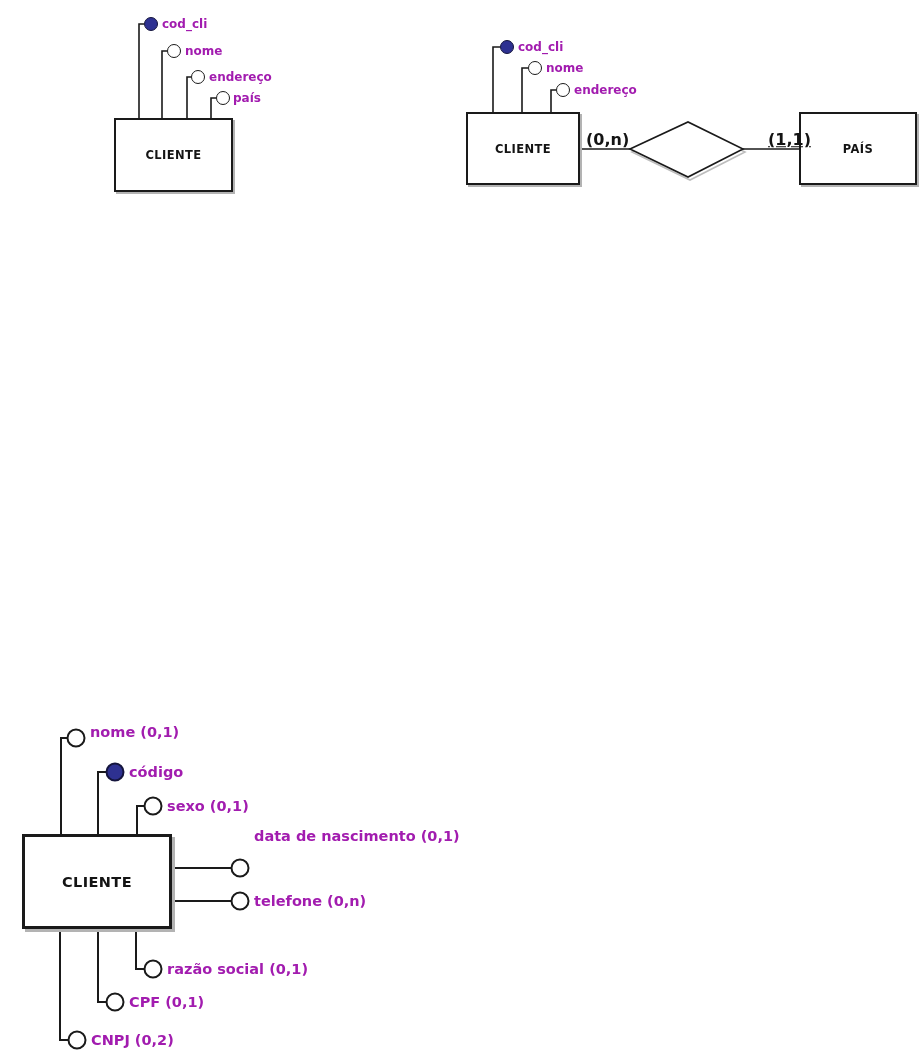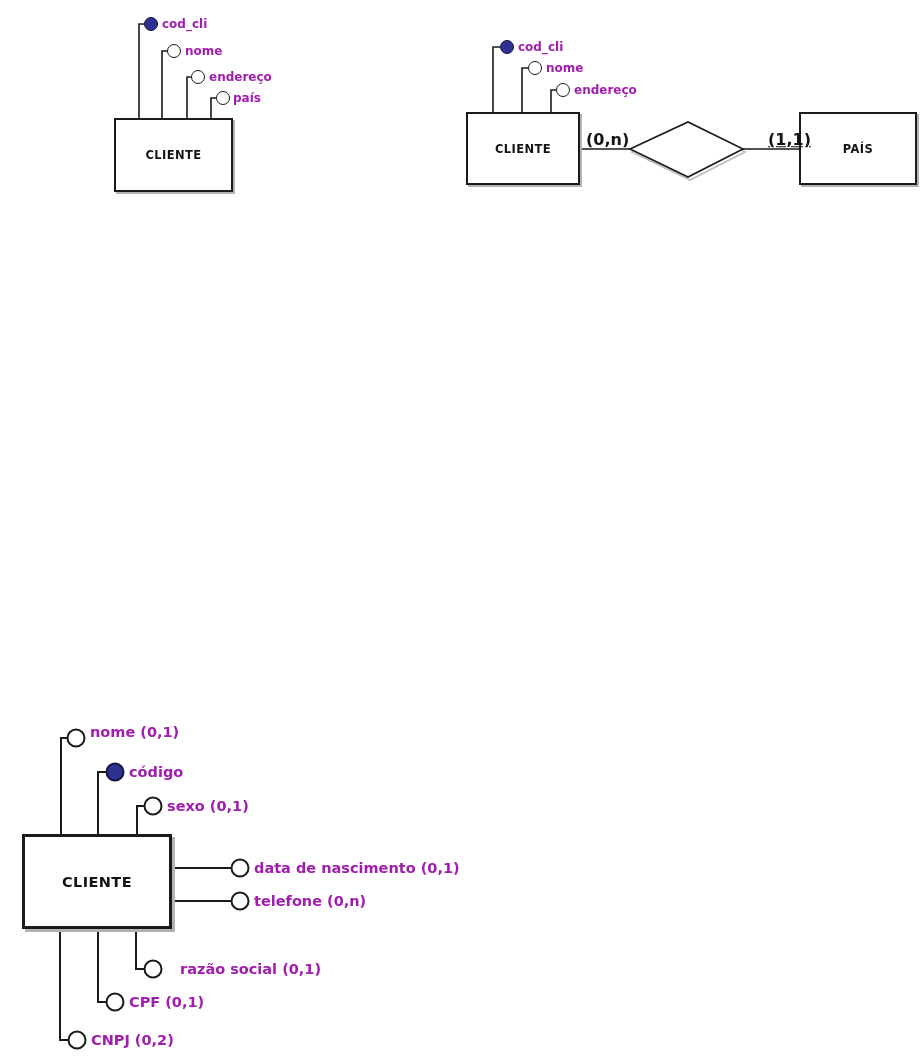--- a/index.html
+++ b/index.html
@@ -158,20 +158,20 @@
     <div class="circ circ-lg" style="left:153px; top:806px;"></div>
     <div class="circ circ-lg" style="left:240px; top:868px;"></div>
     <div class="circ circ-lg" style="left:240px; top:901px;"></div>
     <div class="circ circ-lg" style="left:153px; top:969px;"></div>
     <div class="circ circ-lg" style="left:115px; top:1002px;"></div>
     <div class="circ circ-lg" style="left:77px; top:1040px;"></div>
 
     <div class="alabel alabel-lg" style="left:90px; top:698px;margin-top:34px;">nome (0,1)</div>
     <div class="alabel alabel-lg" style="left:129px; top:772px;">código</div>
     <div class="alabel alabel-lg" style="left:167px; top:806px;text-align:right;">sexo (0,1)</div>
-    <div class="alabel alabel-lg" style="left:254px; top:868px;text-align:right;">data de nascimento (0,1)</div>
+    <div class="alabel alabel-lg" style="left:254px; top:836px;text-align:right;">data de nascimento (0,1)</div>
     <div class="alabel alabel-lg" style="left:254px; top:901px;">telefone (0,n)</div>
-    <div class="alabel alabel-lg" style="left:180px; top:969px;">razão social (0,1)</div>
+    <div class="alabel alabel-lg" style="left:167px; top:969px;">razão social (0,1)</div>
     <div class="alabel alabel-lg" style="left:129px; top:1002px;">CPF (0,1)</div>
     <div class="alabel alabel-lg" style="left:91px; top:1040px;">CNPJ (0,2)</div>
   </div>
 
 </div>
 
 </body></html>

